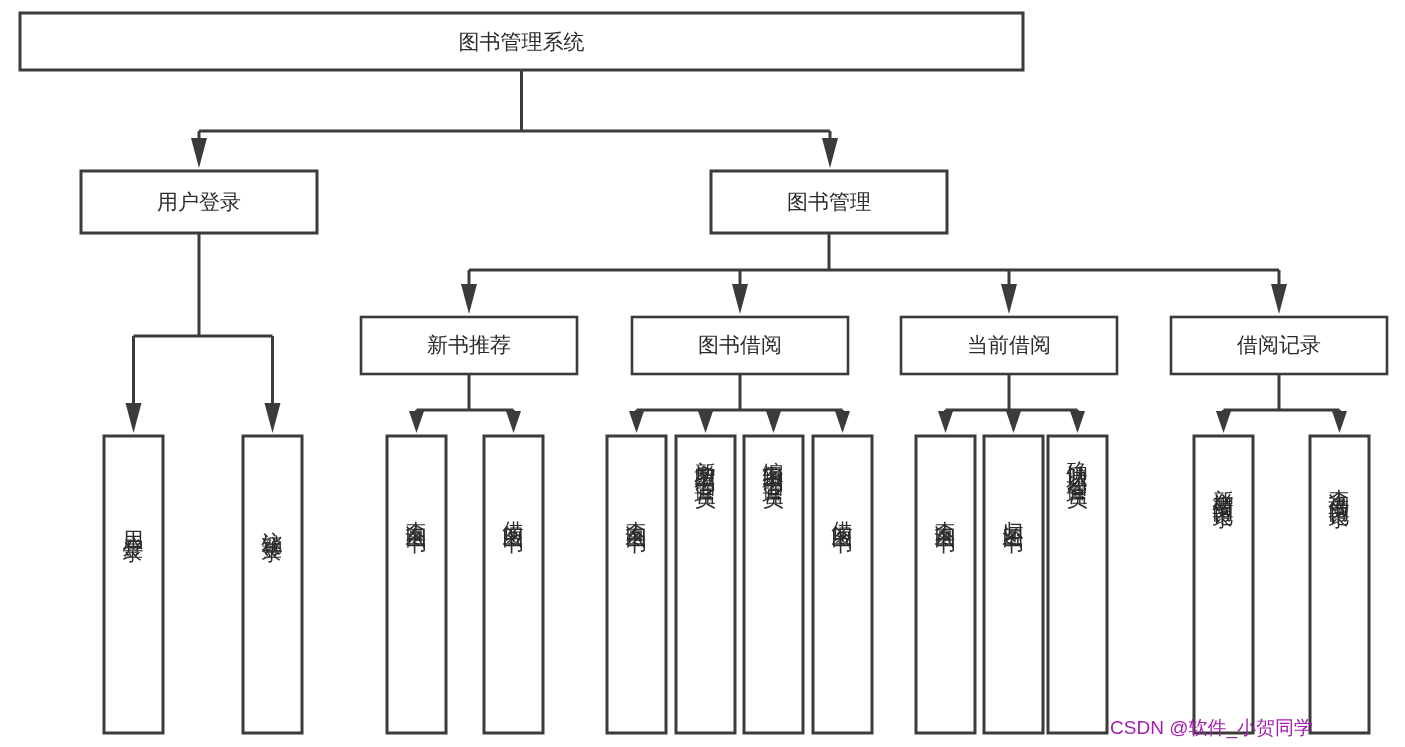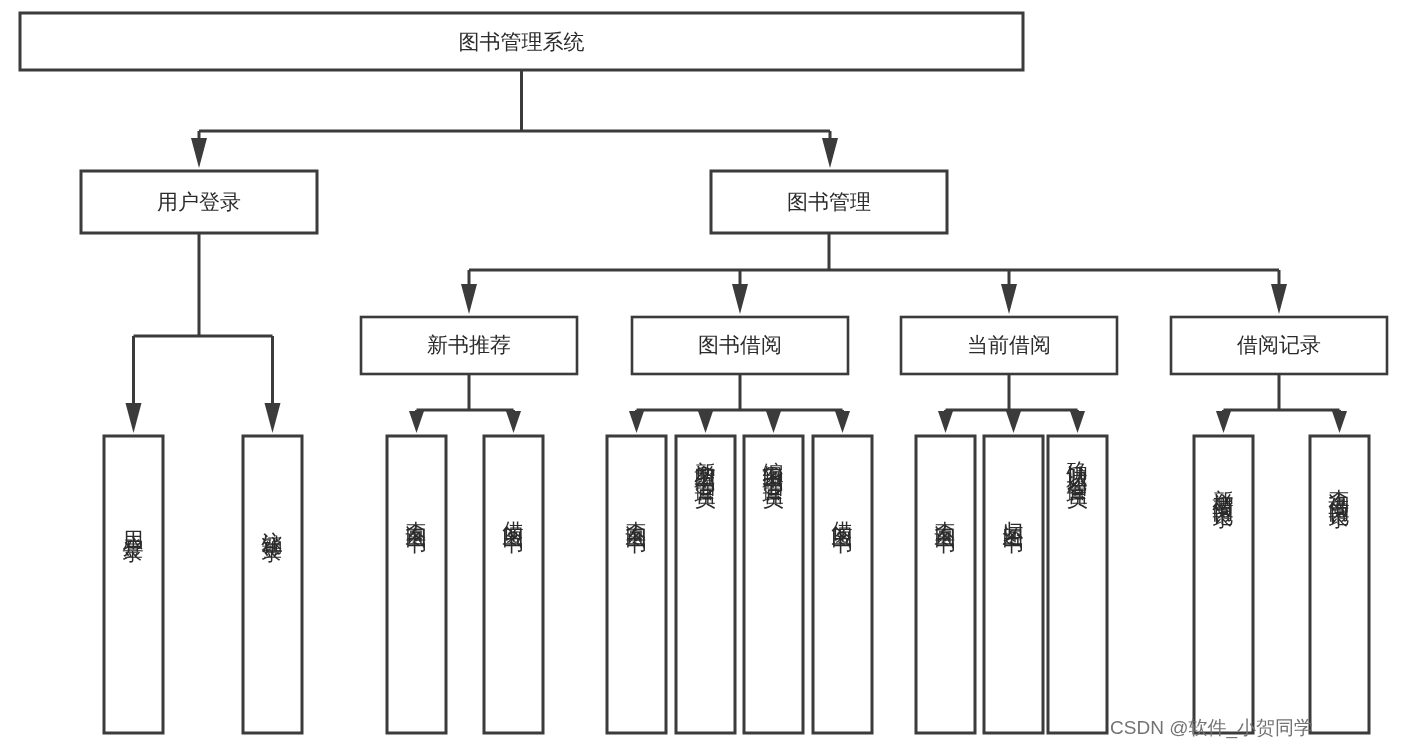--- a/index.html
+++ b/index.html
@@ -66,21 +66,21 @@
     color: #2b2b2b;
     letter-spacing: 4px;
     white-space: nowrap;
   }
   .watermark {
     position: absolute;
     right: 8px;
     bottom: 6px;
     font-family: "Liberation Sans", "DejaVu Sans", sans-serif;
     font-size: 19px;
-    color: #737373;
+    color: #a21caf;
     white-space: nowrap;
     user-select: none;
   }
 </style>
 </head>
 <body>
 
 <div id="diagram-root">
 
   <svg class="diagram" viewBox="0 0 1405 747">

